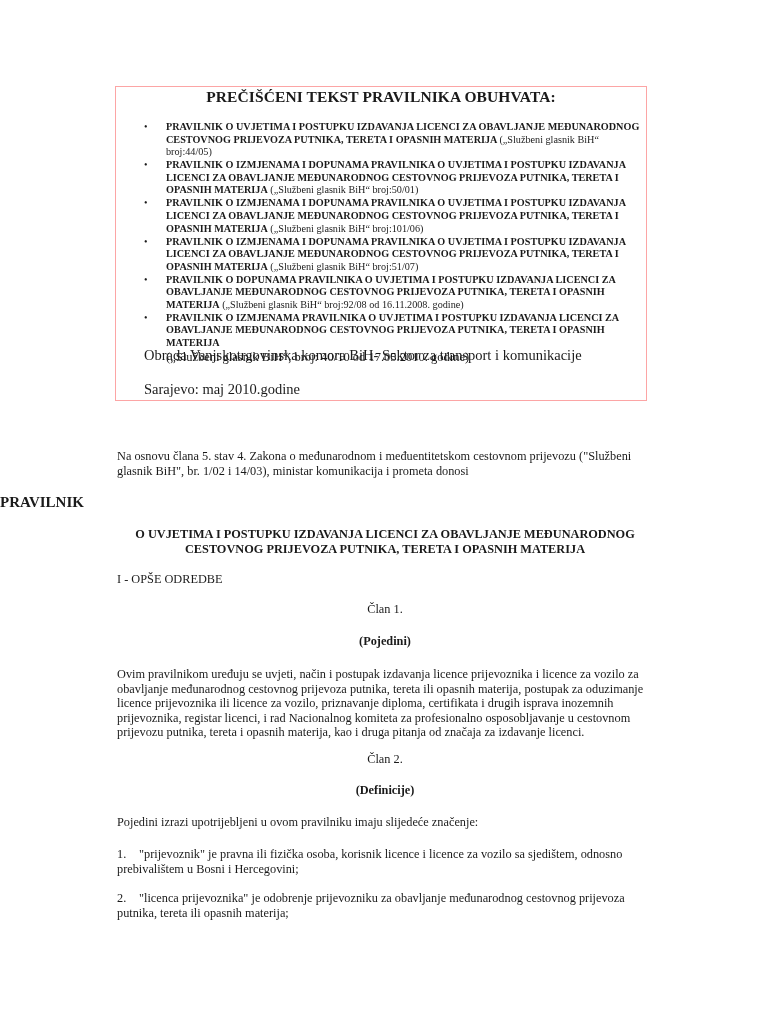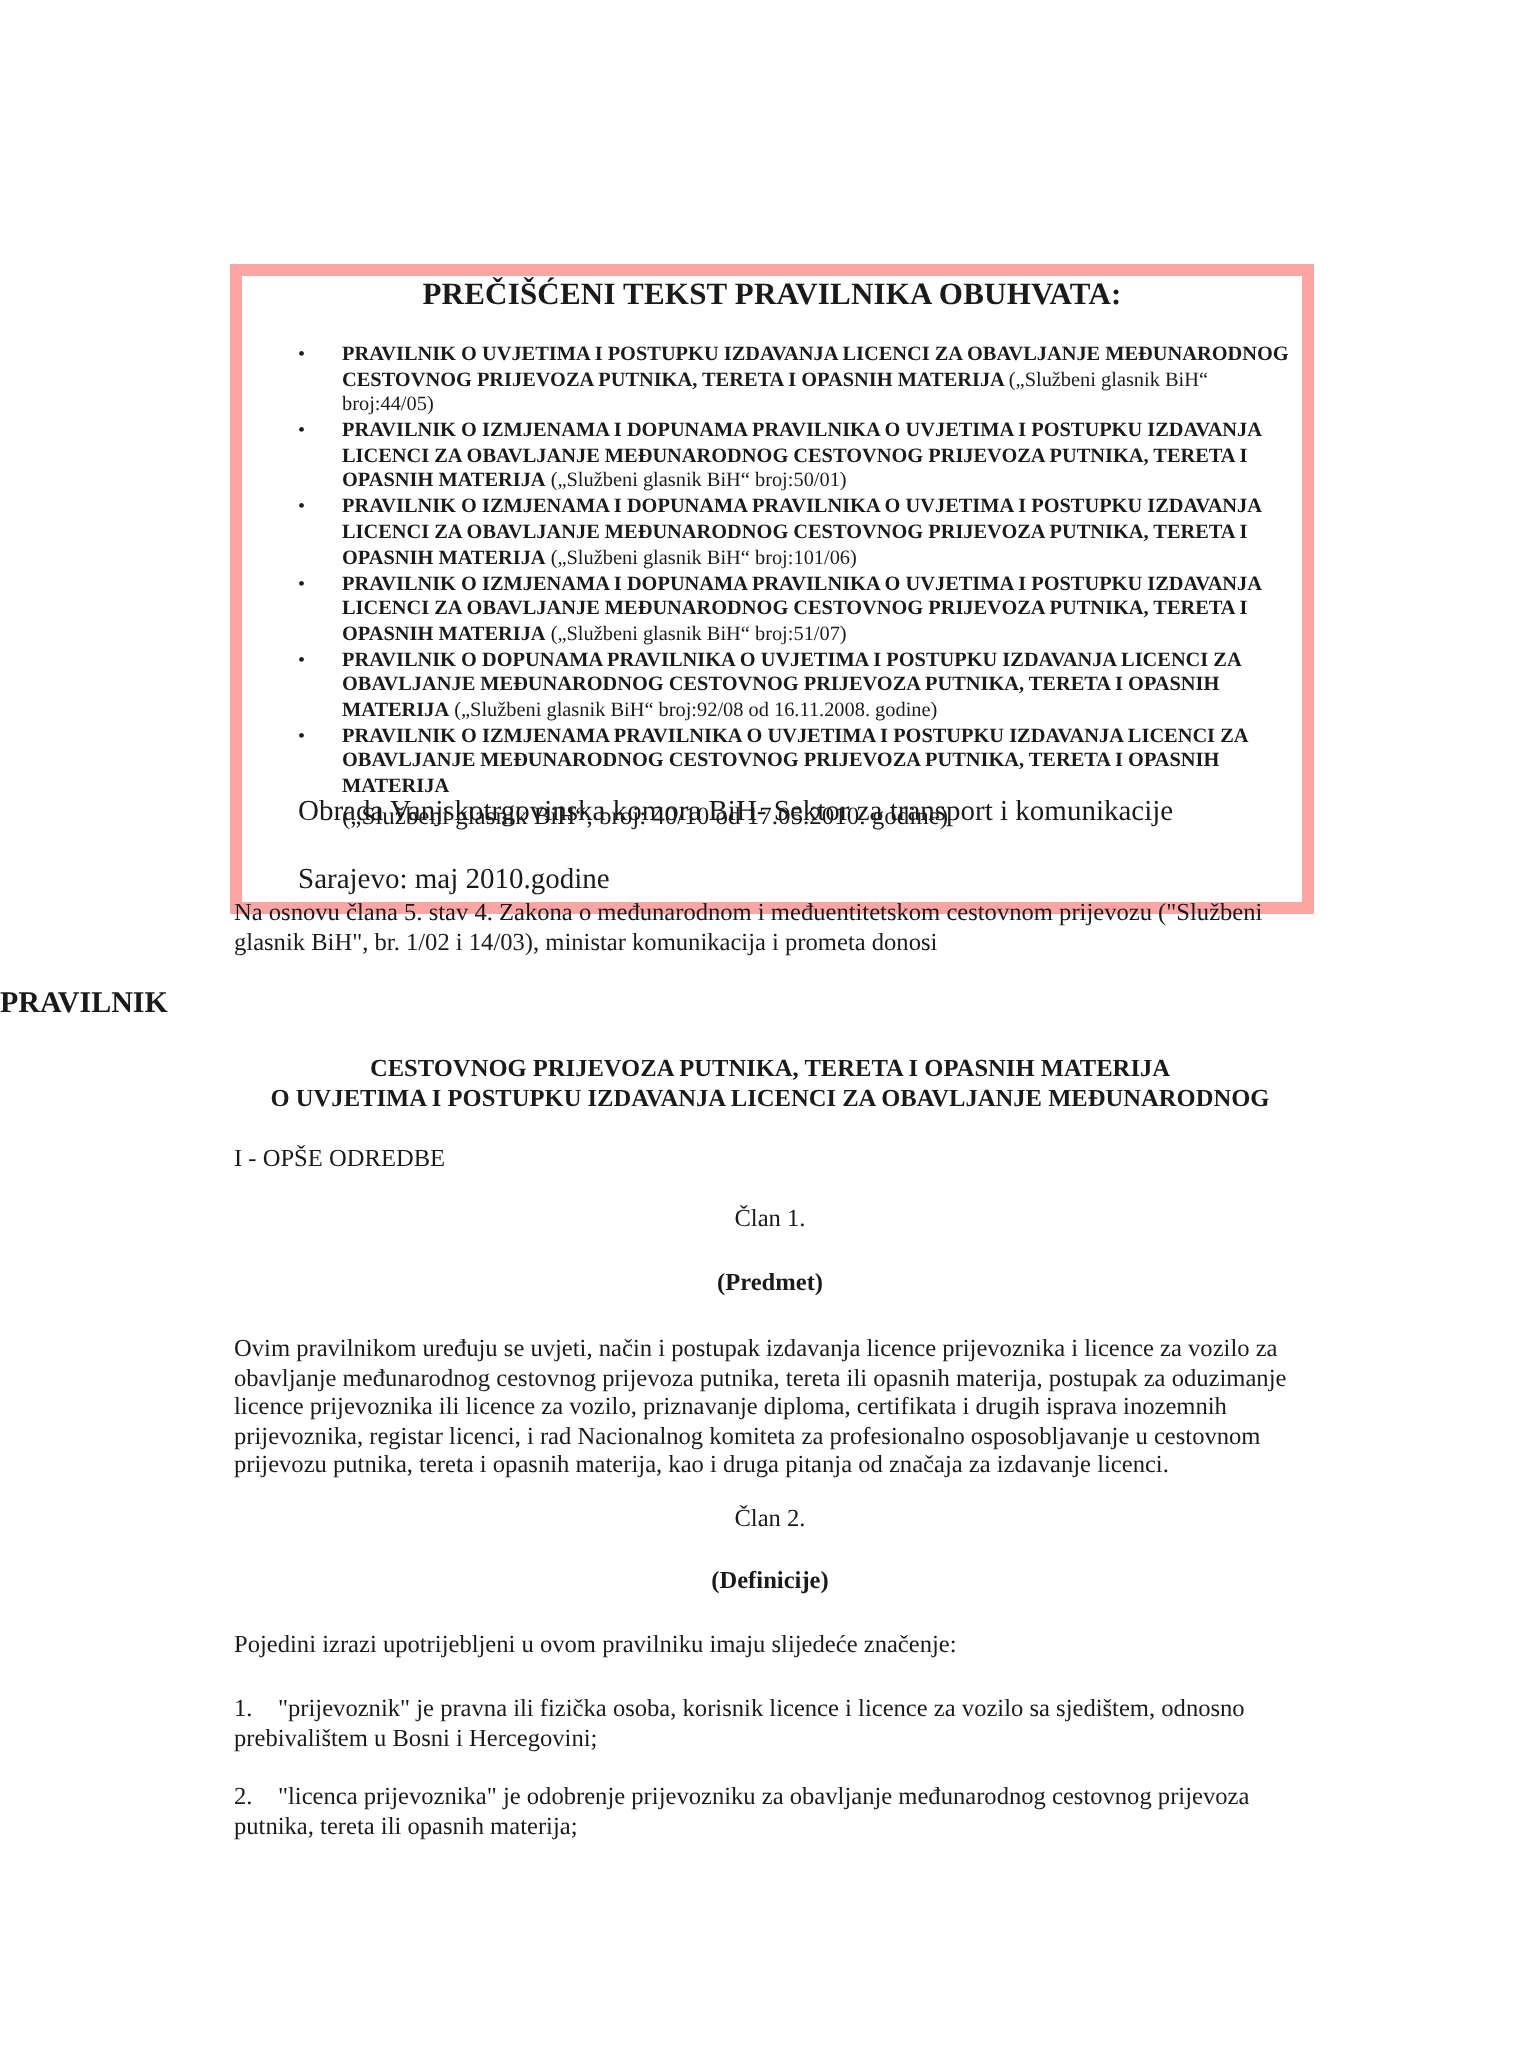--- a/index.html
+++ b/index.html
@@ -5,21 +5,21 @@
     html, body { margin: 0; padding: 0; background: #ffffff; }
     body {
       width: 768px; height: 1024px; position: relative; overflow: hidden;
       font-family: "Liberation Serif", "DejaVu Serif", serif;
       color: #1a1a1a;
     }
     .page { position: absolute; left: 0; top: 0; width: 768px; height: 1024px; }
 
     .summary-box {
       position: absolute; left: 115px; top: 86px; width: 530px; height: 313px;
-      border: 6px solid #fca5a5; box-sizing: content-box; margin-top: 46px;
+      border: 1px solid #fca5a5; box-sizing: content-box;
     }
     .box-title {
       position: absolute; left: 0; right: 0; top: 1px;
       text-align: center; font-weight: bold; font-size: 15.5px; letter-spacing: 0.1px;
     }
     .amend-list {
       position: absolute; left: 28px; top: 34px; width: 500px;
       margin: 0; padding: 0; list-style: none;
     }
     .amend-item { position: relative; padding-left: 22px; font-size: 10.2px; line-height: 12.6px; margin-bottom: 0.4px; }
@@ -93,28 +93,28 @@
       </li>
     </ul>
     <div class="box-note obrada">Obrada Vanjskotrgovinska komora BiH- Sektor za transport i komunikacije</div>
     <div class="box-note place">Sarajevo: maj 2010.godine</div>
   </div>
 
   <div class="intro">Na osnovu člana 5. stav 4. Zakona o međunarodnom i međuentitetskom cestovnom prijevozu ("Službeni glasnik BiH", br. 1/02 i 14/03), ministar komunikacija i prometa donosi</div>
 
   <div class="doc-title">PRAVILNIK</div>
   <div class="doc-subtitle">
+    <div>O UVJETIMA I POSTUPKU IZDAVANJA LICENCI ZA OBAVLJANJE MEĐUNARODNOG</div>
     <div>CESTOVNOG PRIJEVOZA PUTNIKA, TERETA I OPASNIH MATERIJA</div>
-    <div>O UVJETIMA I POSTUPKU IZDAVANJA LICENCI ZA OBAVLJANJE MEĐUNARODNOG</div>
   </div>
 
   <div class="section-heading">I - OPŠE ODREDBE</div>
 
   <div class="article-num" style="top:602px;">Član 1.</div>
-  <div class="article-title" style="top:634px;">(Predmet)</div>
+  <div class="article-title" style="top:634px;">(Pojedini)</div>
   <div class="para" style="top:667px;">Ovim pravilnikom uređuju se uvjeti, način i postupak izdavanja licence prijevoznika i licence za vozilo za obavljanje međunarodnog cestovnog prijevoza putnika, tereta ili opasnih materija, postupak za oduzimanje licence prijevoznika ili licence za vozilo, priznavanje diploma, certifikata i drugih isprava inozemnih prijevoznika, registar licenci, i rad Nacionalnog komiteta za profesionalno osposobljavanje u cestovnom prijevozu putnika, tereta i opasnih materija, kao i druga pitanja od značaja za izdavanje licenci.</div>
 
   <div class="article-num" style="top:752px;">Član 2.</div>
   <div class="article-title" style="top:783px;">(Definicije)</div>
   <div class="para" style="top:815px;">Pojedini izrazi upotrijebljeni u ovom pravilniku imaju slijedeće značenje:</div>
 
   <div class="def-item" style="top:847px;">
     <span class="num">1.</span><span>"prijevoznik" je pravna ili fizička osoba, korisnik licence i licence za vozilo sa sjedištem, odnosno prebivalištem u Bosni i Hercegovini;</span>
   </div>
   <div class="def-item" style="top:891px;">

